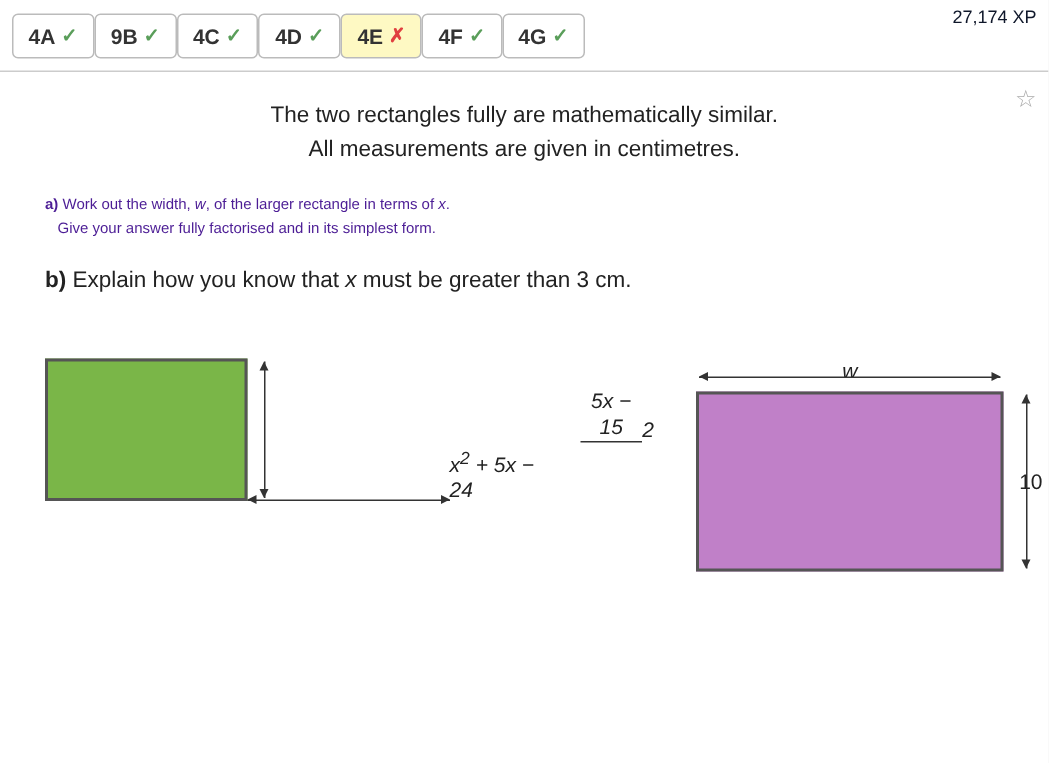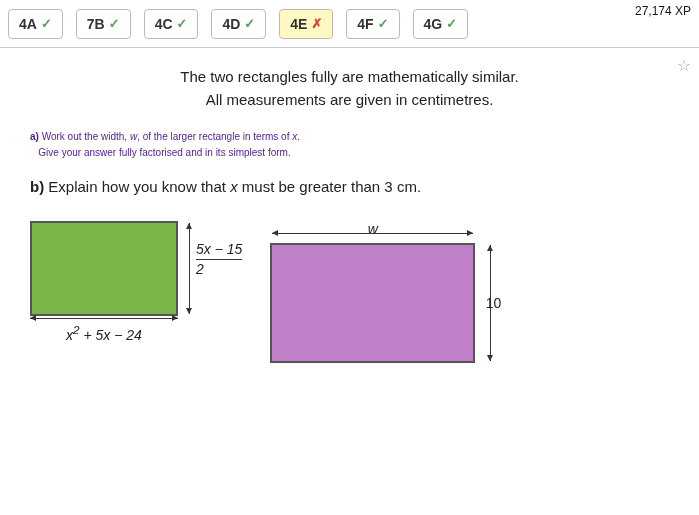--- a/index.html
+++ b/index.html
@@ -14,21 +14,21 @@
     }
 
     
     .top-bar {
       display: flex;
       align-items: center;
       background: #fff;
       border-bottom: 1px solid #ccc;
       padding: 0 8px;
       height: 48px;
-      gap: 13px;
+      gap: 0;
       position: relative;
     }
 
     .tab-item {
       display: flex;
       align-items: center;
       gap: 4px;
       padding: 6px 10px;
       border: 1px solid #bbb;
       border-radius: 4px;
@@ -94,37 +94,37 @@
       font-size: 10px;
       color: #4c1d95;
       line-height: 1.6;
       margin-bottom: 14px;
     }
 
     .question-b {
       font-size: 15px;
       color: #222;
       line-height: 1.6;
-      margin-bottom: 22px;
+      margin-bottom: 40px;
     }
 
     
     .rectangles-area {
       display: flex;
       align-items: flex-start;
       gap: 0;
       margin-top: 10px;
       position: relative;
     }
 
     
     .rect-left-container {
       display: flex;
-      flex-direction: column;
-      align-items: center;
+      flex-direction: row;
+      align-items: flex-end;
       position: relative;
     }
 
     .rect-green {
       width: 148px;
       height: 95px;
       background: #7ab648;
       border: 2px solid #555;
       position: relative;
     }
@@ -149,22 +149,22 @@
     .height-label {
       font-size: 14px;
       color: #222;
       text-align: center;
       line-height: 1.2;
       margin-top: 20px;
     }
 
     .height-label .fraction {
       display: inline-flex;
-      flex-direction: column;
-      align-items: flex-start;
+      flex-direction: row;
+      align-items: flex-end;
       font-style: italic;
     }
 
     .fraction-num {
       border-bottom: 1.5px solid #333;
       padding-bottom: 1px;
     }
 
     .fraction-den {
       padding-top: 1px;
@@ -342,21 +342,21 @@
   </style>
 </head>
 <body>
 
 <div class="top-bar">
   <div class="tab-item">
     <span>4A</span>
     <span class="check">✓</span>
   </div>
   <div class="tab-item">
-    <span>7B</span>
+    <span>9B</span>
     <span class="check">✓</span>
   </div>
   <div class="tab-item">
     <span>4C</span>
     <span class="check">✓</span>
   </div>
   <div class="tab-item">
     <span>4D</span>
     <span class="check">✓</span>
   </div>

